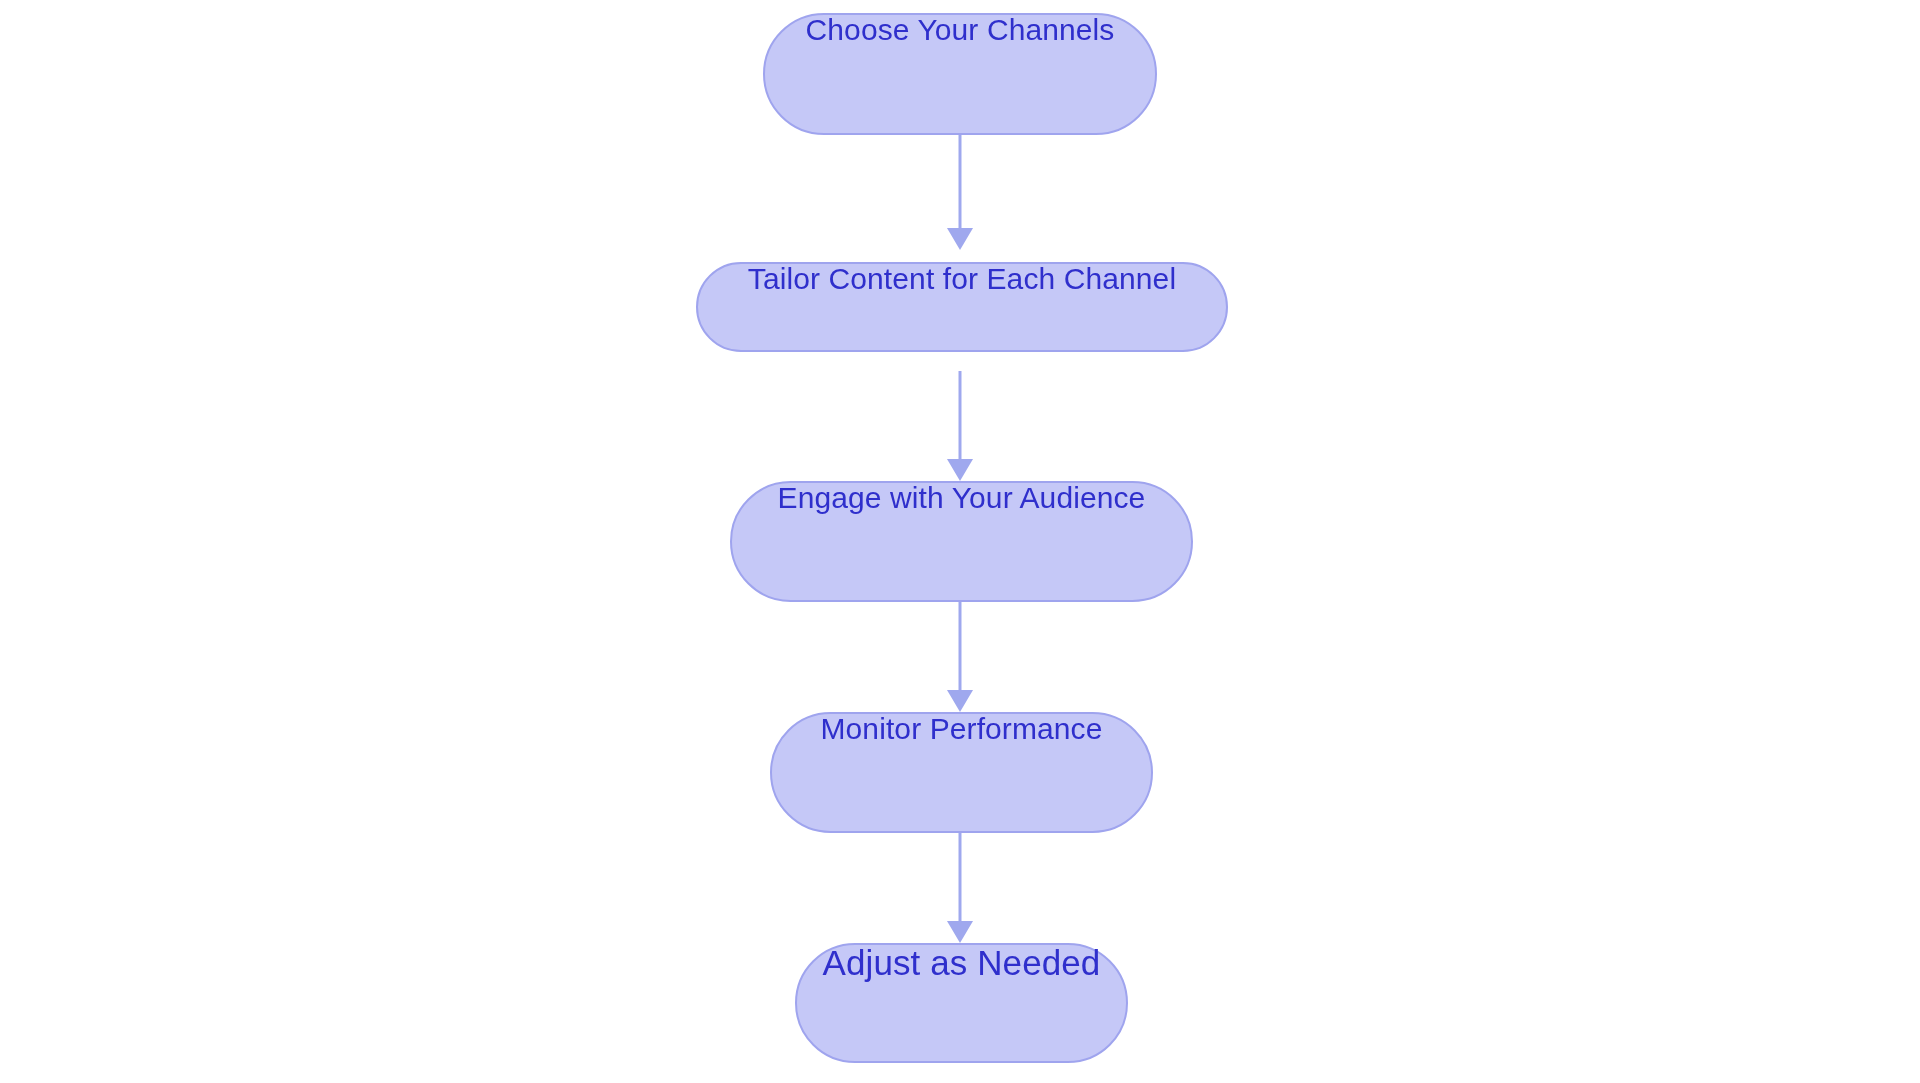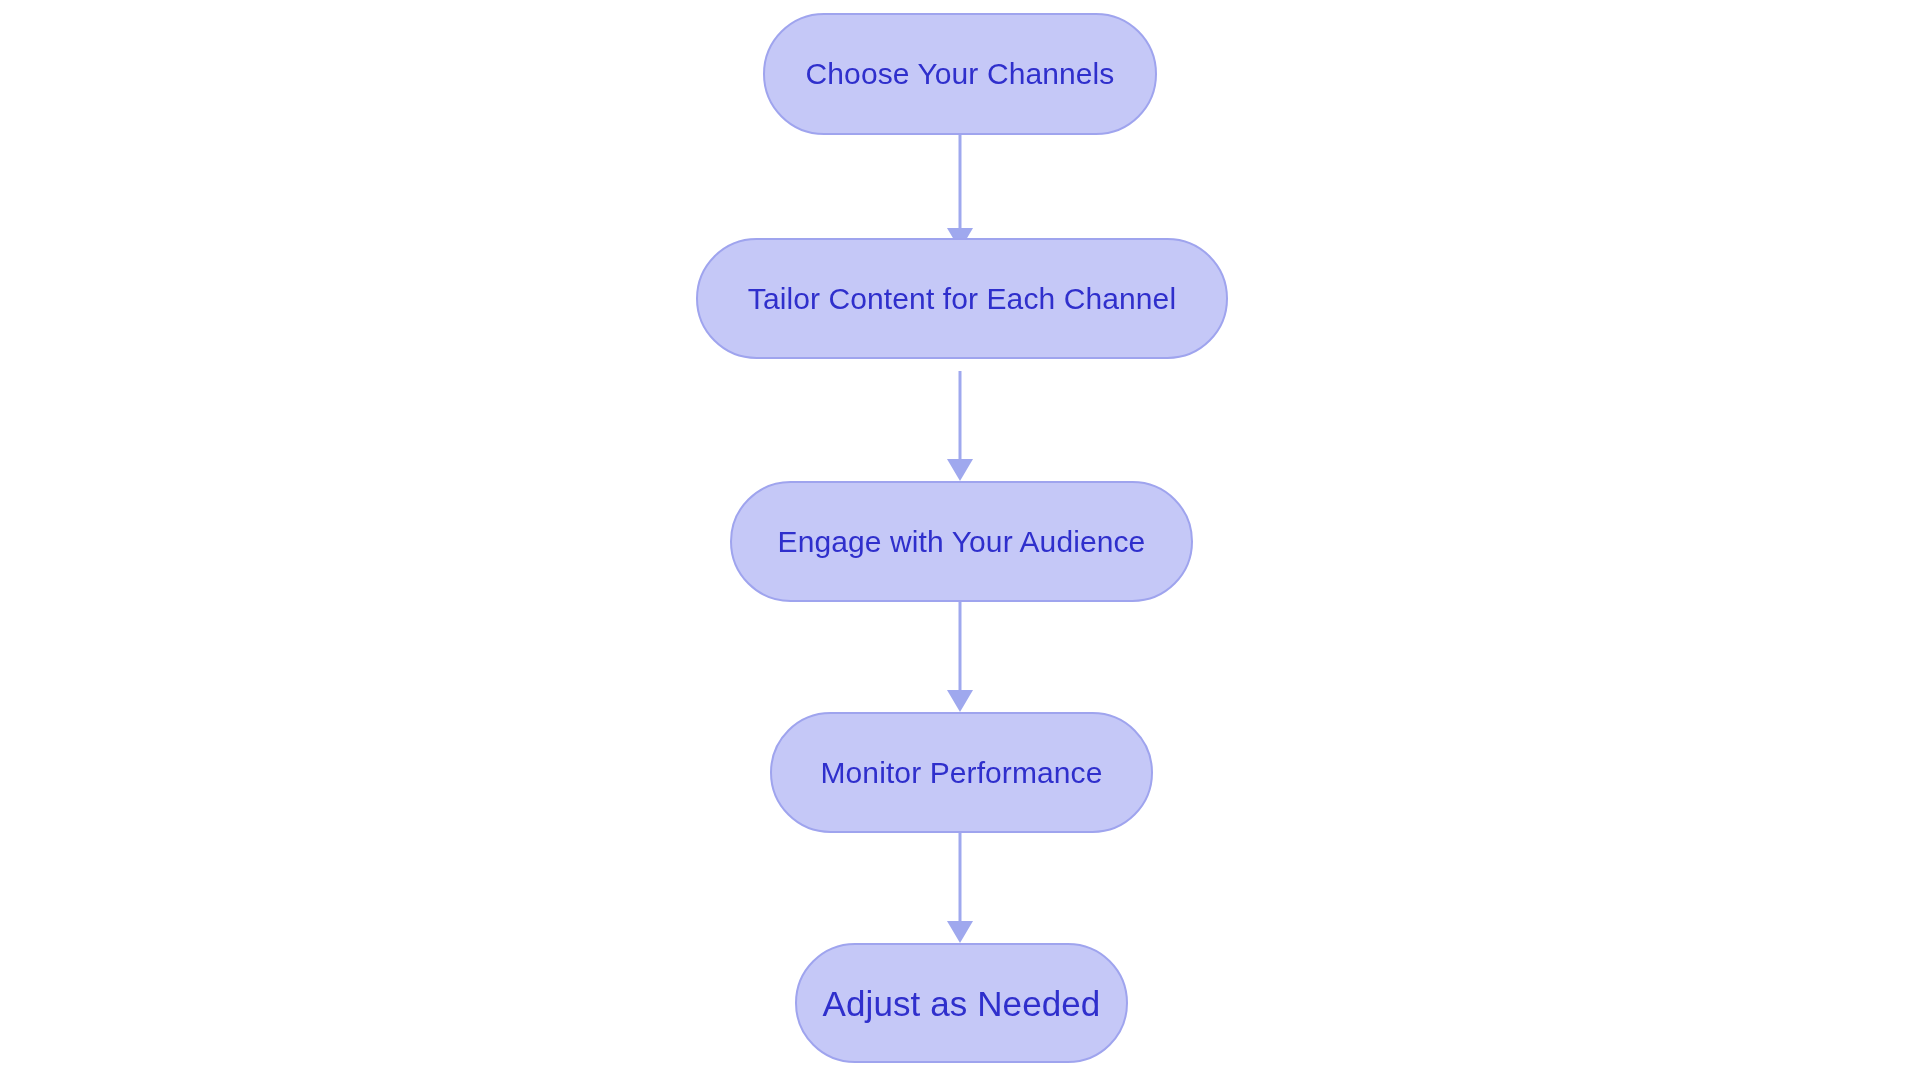--- a/index.html
+++ b/index.html
@@ -19,21 +19,20 @@
     position: relative;
     width: 1920px;
     height: 1083px;
     background: #ffffff;
   }
 
   .flow-node {
     position: absolute;
     box-sizing: border-box;
     display: flex;
-    align-items: center;
     justify-content: center;
     border-style: solid;
     border-width: 2px;
     border-radius: 62px;
     text-align: center;
     white-space: nowrap;
   }
 
   .flow-node-label {
     display: block;
@@ -77,21 +76,21 @@
     </div>
     <div class="flow-edge" style="left: 947px; top: 833px; width: 26px; height: 110px;">
       <svg width="26" height="110" viewBox="0 0 26 110">
         <line x1="13" y1="0" x2="13" y2="89" stroke="#9fa8ee" stroke-width="3"></line>
         <polygon points="0,88 26,88 13,110" fill="#9fa8ee"></polygon>
       </svg>
     </div>
     <div class="flow-node" style="left: 763px; top: 13px; width: 394px; height: 122px; background: rgb(197, 200, 247); border-color: rgb(159, 164, 238); border-width: 2px; border-radius: 62px;">
       <span class="flow-node-label" style="color: rgb(47, 47, 204); font-size: 30px;">Choose Your Channels</span>
     </div>
-    <div class="flow-node" style="left: 696px; top: 238px; width: 532px; height: 121px; background: rgb(197, 200, 247); border-color: rgb(159, 164, 238); border-width: 2px; border-radius: 62px;">
+    <div class="flow-node" style="left: 696px; top: 262px; width: 532px; height: 90px; background: rgb(197, 200, 247); border-color: rgb(159, 164, 238); border-width: 2px; border-radius: 62px;">
       <span class="flow-node-label" style="color: rgb(47, 47, 204); font-size: 30px;">Tailor Content for Each Channel</span>
     </div>
     <div class="flow-node" style="left: 770px; top: 712px; width: 383px; height: 121px; background: rgb(197, 200, 247); border-color: rgb(159, 164, 238); border-width: 2px; border-radius: 62px;">
       <span class="flow-node-label" style="color: rgb(47, 47, 204); font-size: 30px;">Monitor Performance</span>
     </div>
     <div class="flow-node" style="left: 730px; top: 481px; width: 463px; height: 121px; background: rgb(197, 200, 247); border-color: rgb(159, 164, 238); border-width: 2px; border-radius: 62px;">
       <span class="flow-node-label" style="color: rgb(47, 47, 204); font-size: 30px;">Engage with Your Audience</span>
     </div>
     <div class="flow-node" style="left: 795px; top: 943px; width: 333px; height: 120px; background: rgb(197, 200, 247); border-color: rgb(159, 164, 238); border-width: 2px; border-radius: 62px;">
       <span class="flow-node-label" style="color: rgb(47, 47, 204); font-size: 35px;">Adjust as Needed</span>

